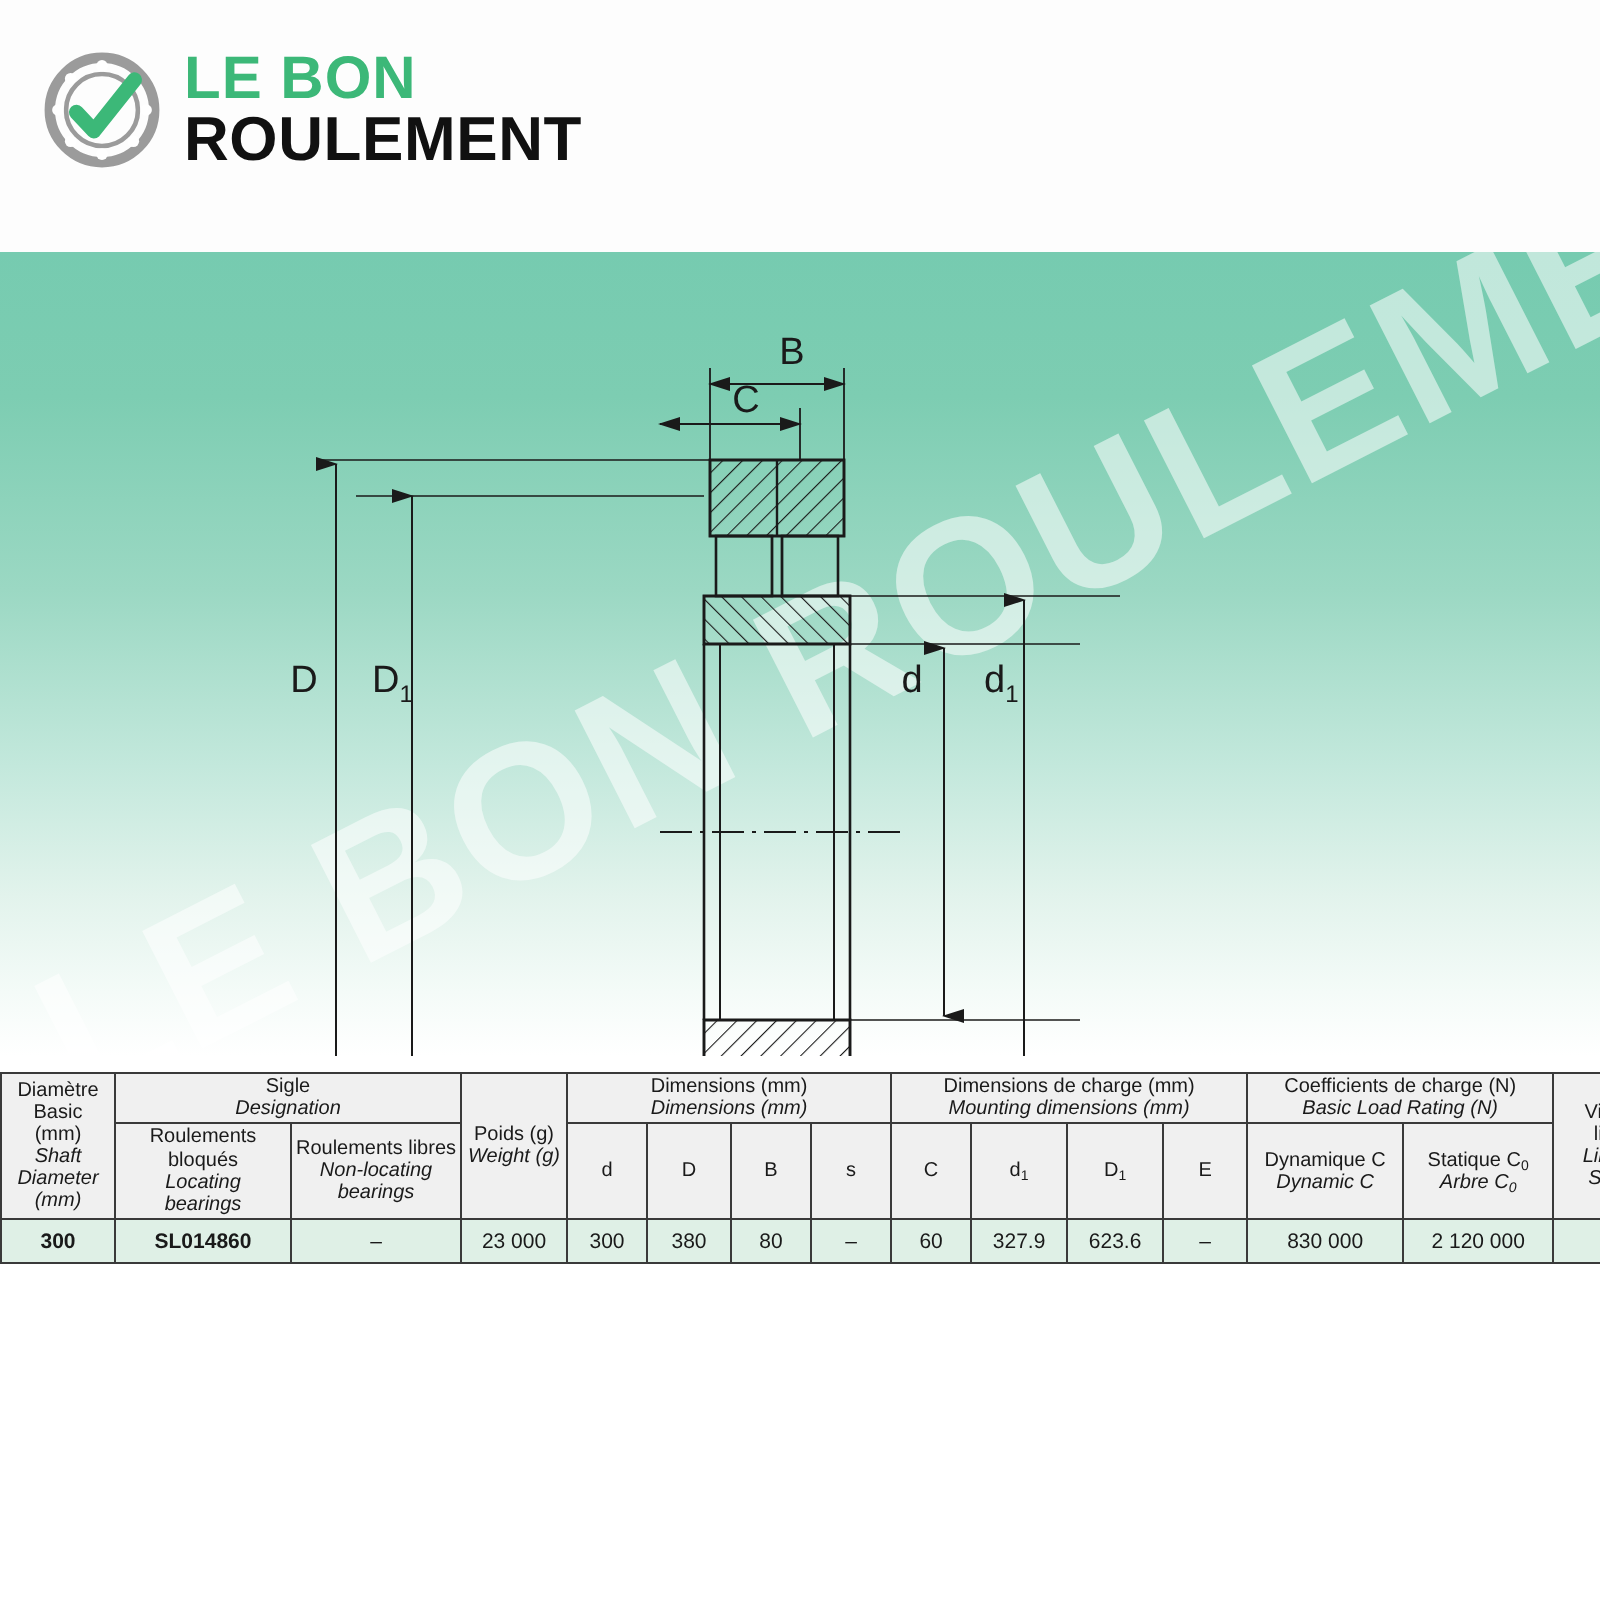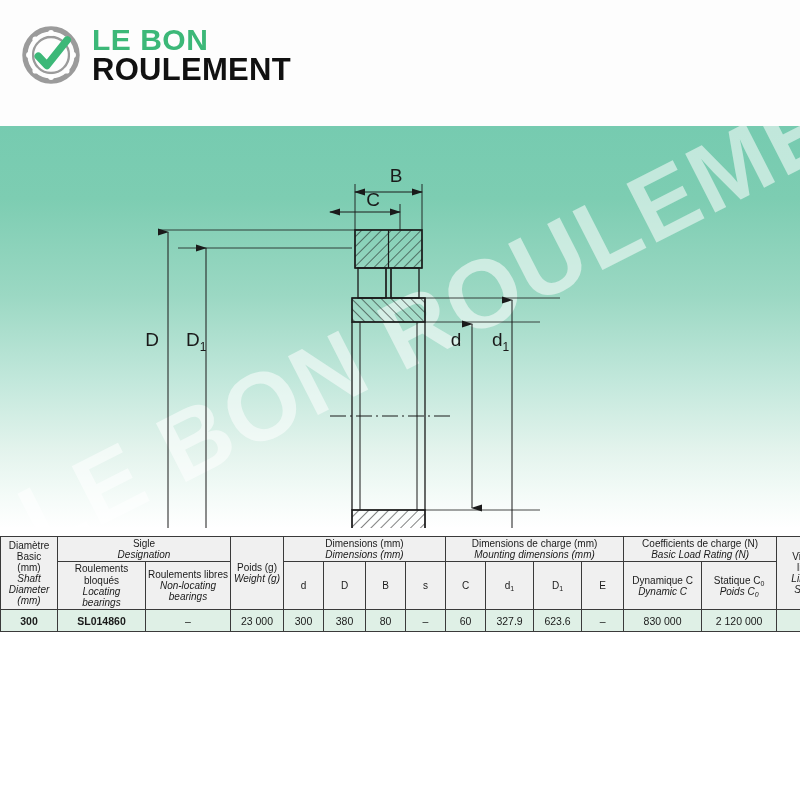--- a/index.html
+++ b/index.html
@@ -291,21 +291,21 @@
           <th>
             <span>D</span><sub>1</sub>
           </th>
           <th>E</th>
           <th>
             <span class="fr">Dynamique C</span>
             <span class="en">Dynamic C</span>
           </th>
           <th>
             <span class="fr"><span>Statique C</span><sub>0</sub></span>
-            <span class="en"><span>Poids C</span><sub>0</sub></span>
+            <span class="en"><span>Arbre C</span><sub>0</sub></span>
           </th>
         </tr>
       </thead>
 
       <tbody>
         <tr>
           <td class="datacell bold">300</td>
           <td class="datacell bold">SL014860</td>
           <td class="datacell">–</td>
           <td class="datacell">23 000</td>

